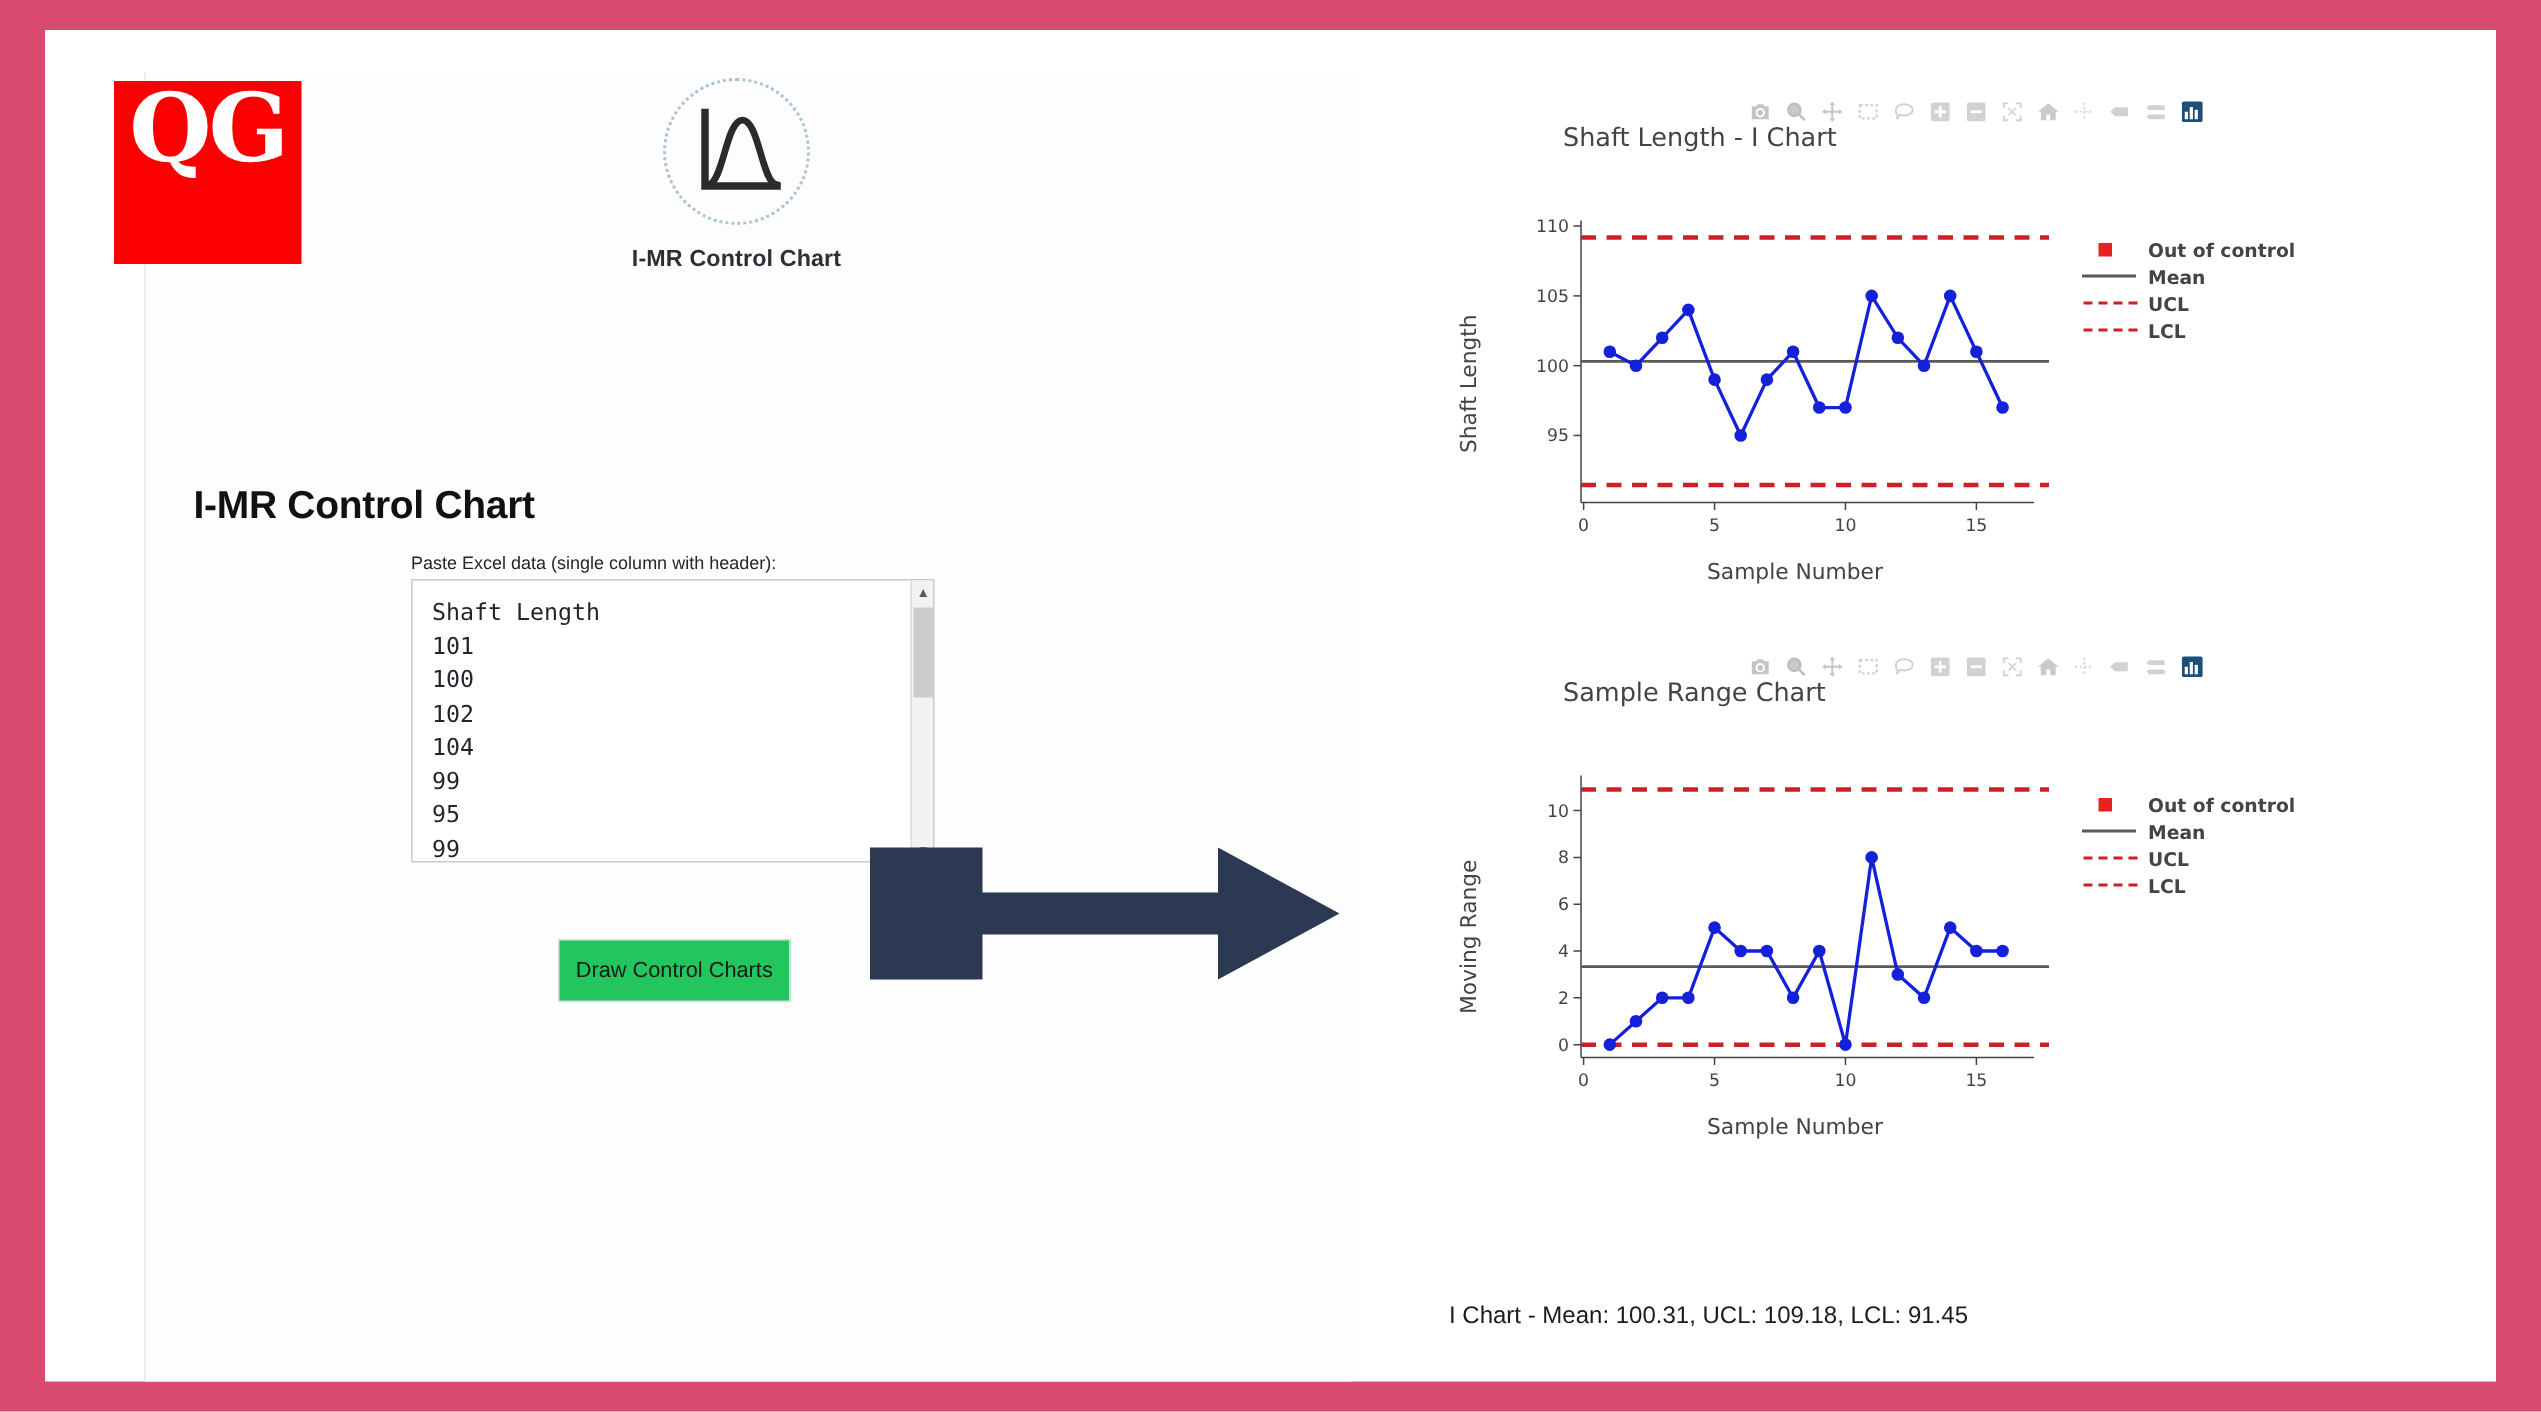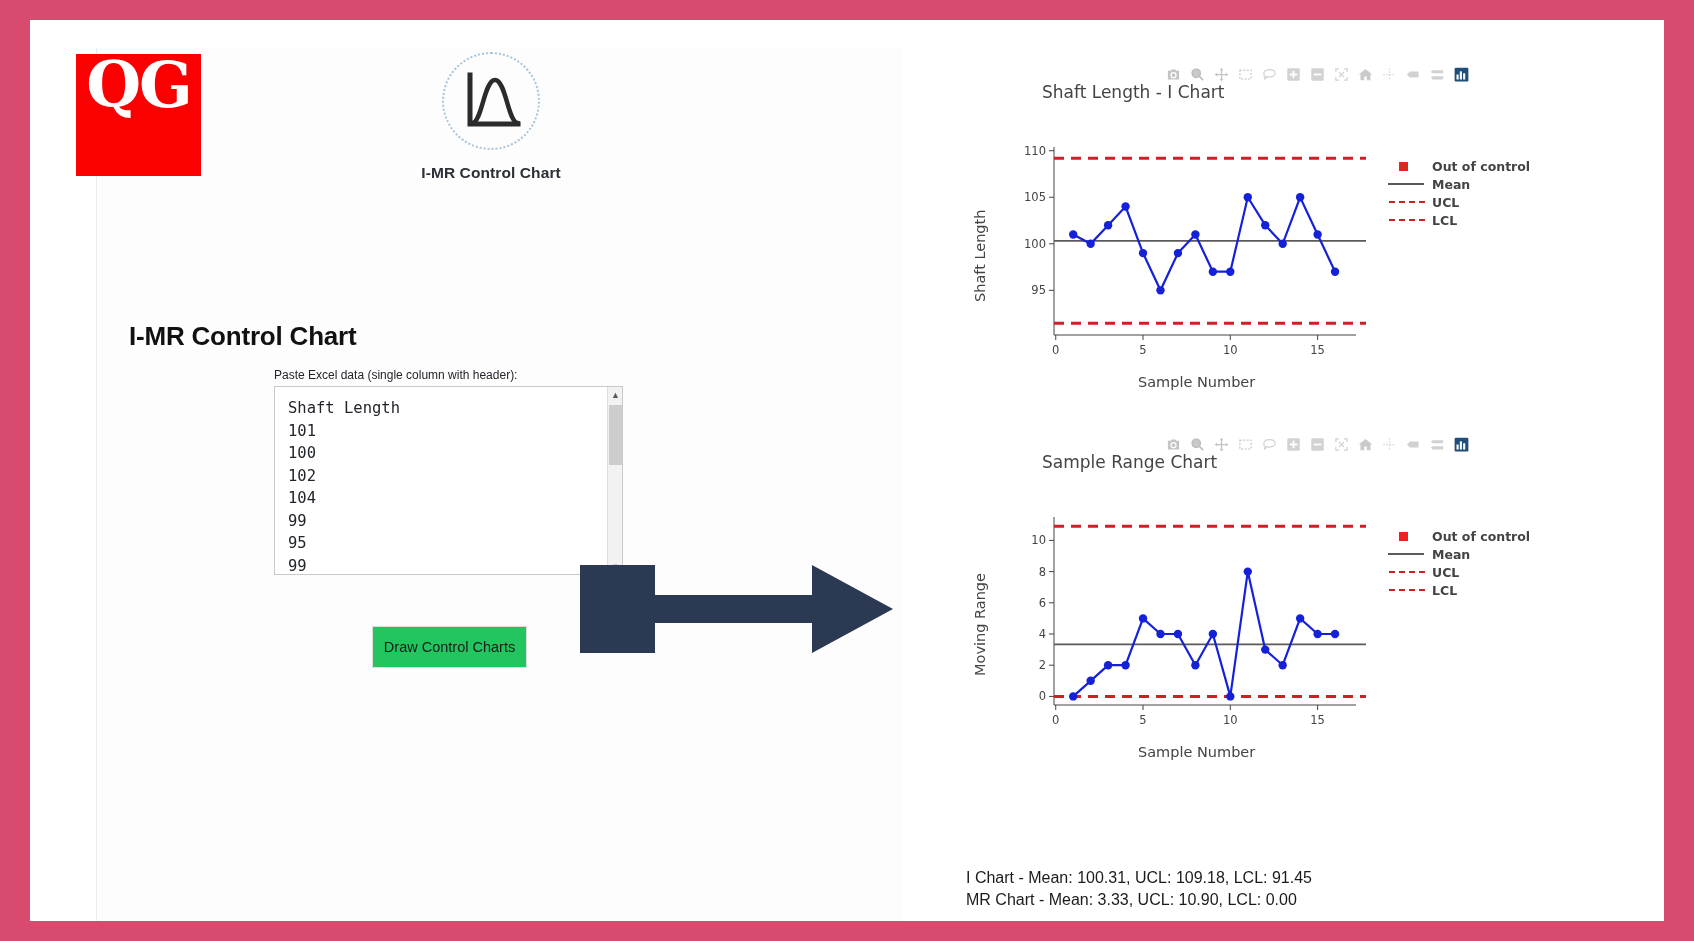--- a/index.html
+++ b/index.html
@@ -545,17 +545,16 @@
         <div class="legend-row">
           <span class="legend-key">
             <span class="k-dash"></span>
           </span>
           <span class="legend-label">LCL</span>
         </div>
       </div>
 
     <div id="stats">
       <div>I Chart - Mean: 100.31, UCL: 109.18, LCL: 91.45</div>
-      <div>MR Chart - Mean: 3.33, UCL: 10.90, LCL: 0.00</div>
     </div>
 
   </div>
 </div>
 
 </body></html>

